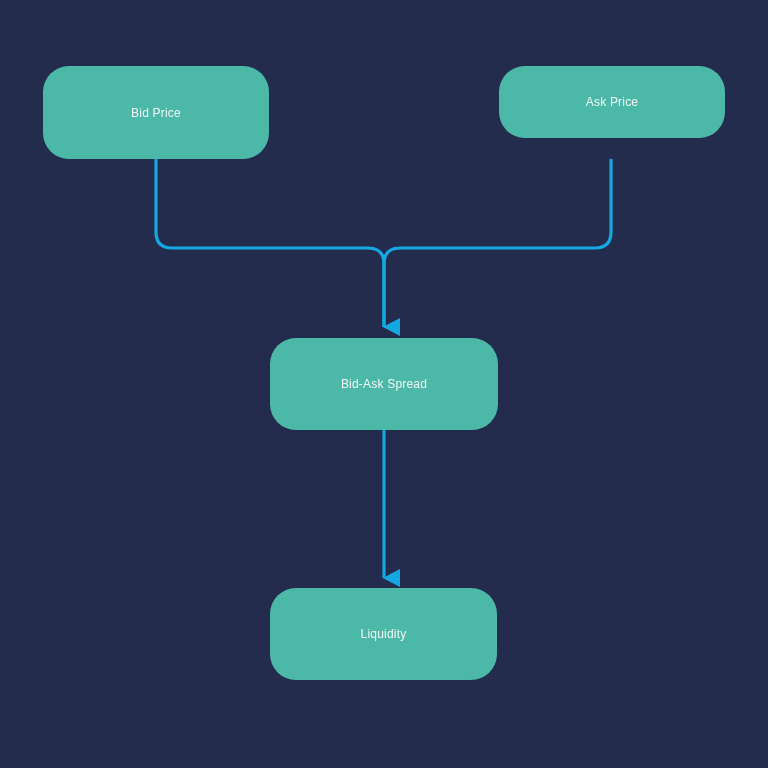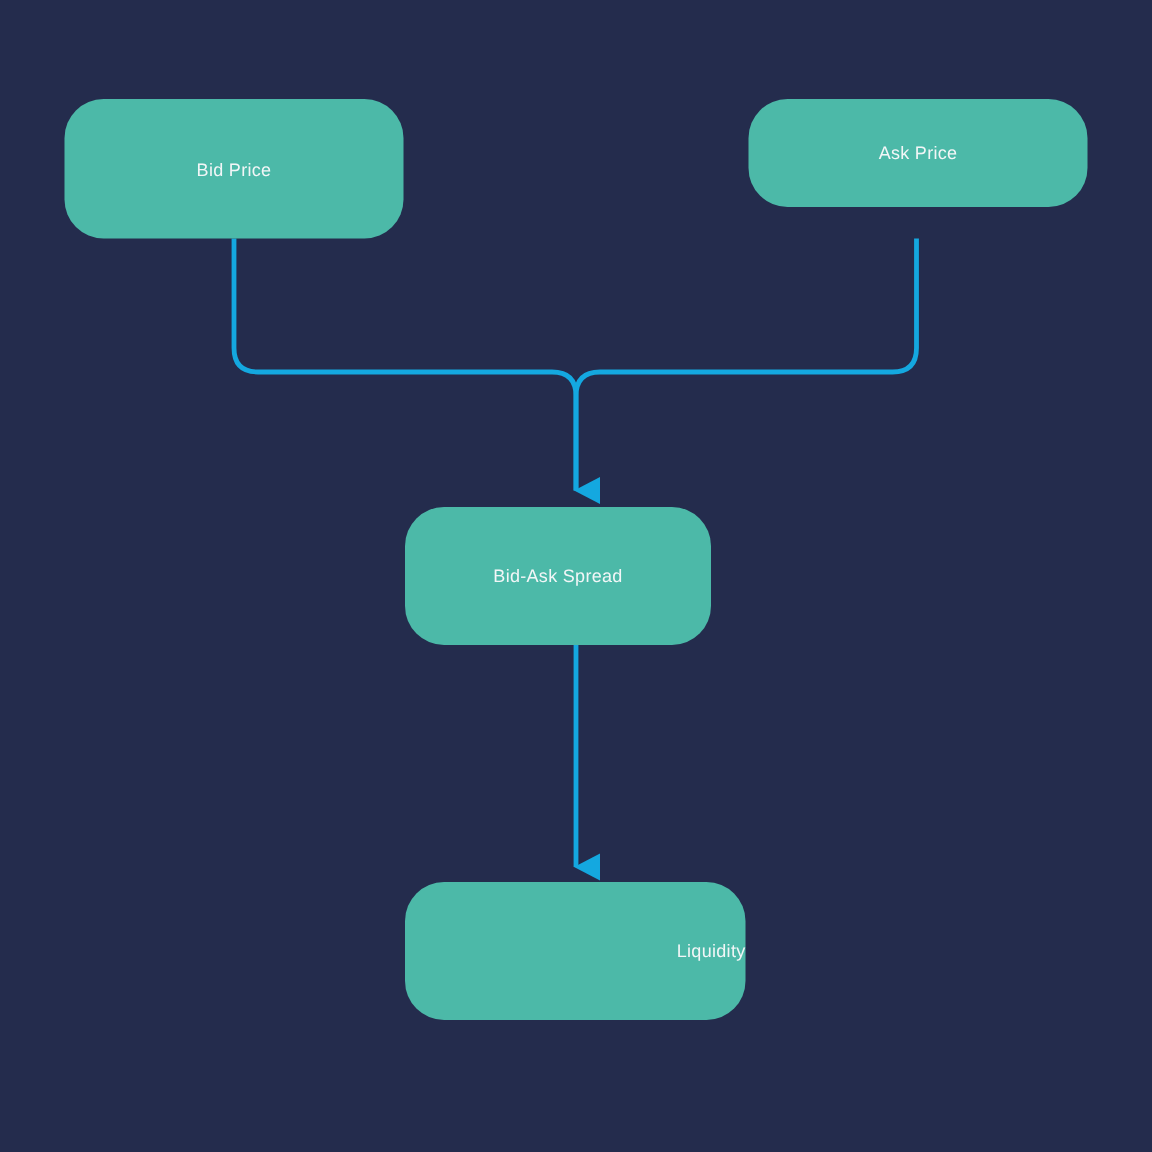--- a/index.html
+++ b/index.html
@@ -41,22 +41,22 @@
     font-size: 12px;
     font-weight: 400;
     letter-spacing: 0.2px;
     line-height: 1;
     text-align: center;
     white-space: nowrap;
     user-select: none;
   }
   #node-bid-price   { left: 43px;  top: 66px;  width: 226px; height: 93px; }
   #node-ask-price   { left: 499px; top: 66px;  width: 226px; height: 72px; }
-  #node-bid-ask-spread { left: 270px; top: 338px; width: 204px; height: 92px; }
-  #node-liquidity   { left: 270px; top: 588px; width: 227px; height: 92px; justify-content: flex-end; }
+  #node-bid-ask-spread { left: 270px; top: 338px; width: 228px; height: 92px; }
+  #node-liquidity   { left: 270px; top: 588px; width: 227px; height: 92px; }
 </style>
 </head>
 <body>
 
 <div id="diagram-canvas">
 
   <svg id="edge-layer" viewBox="0 0 768 768" width="768" height="768" xmlns="http://www.w3.org/2000/svg">
     <defs>
       <marker id="arrow-head" markerWidth="7" markerHeight="7" refX="3.2" refY="5.6" orient="auto" markerUnits="strokeWidth">
         <path d="M 0.4 0.6 L 3.2 6.0 L 6.0 0.6 Z" fill="#14a8e0"></path>

